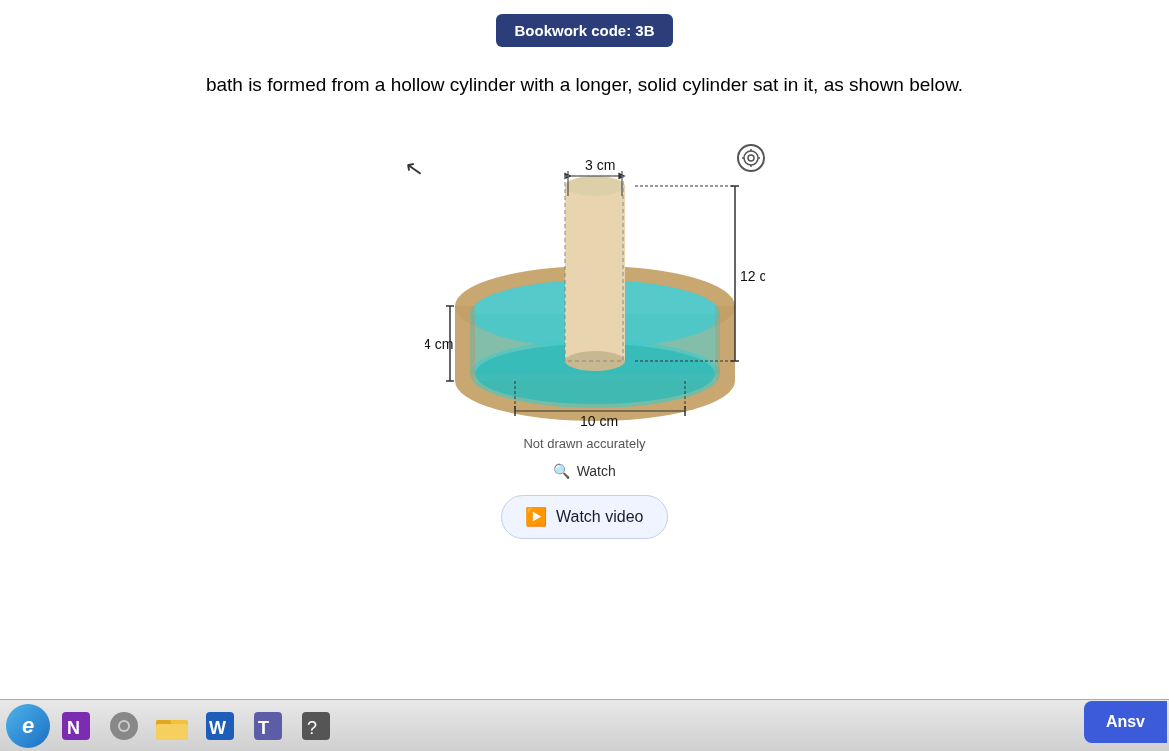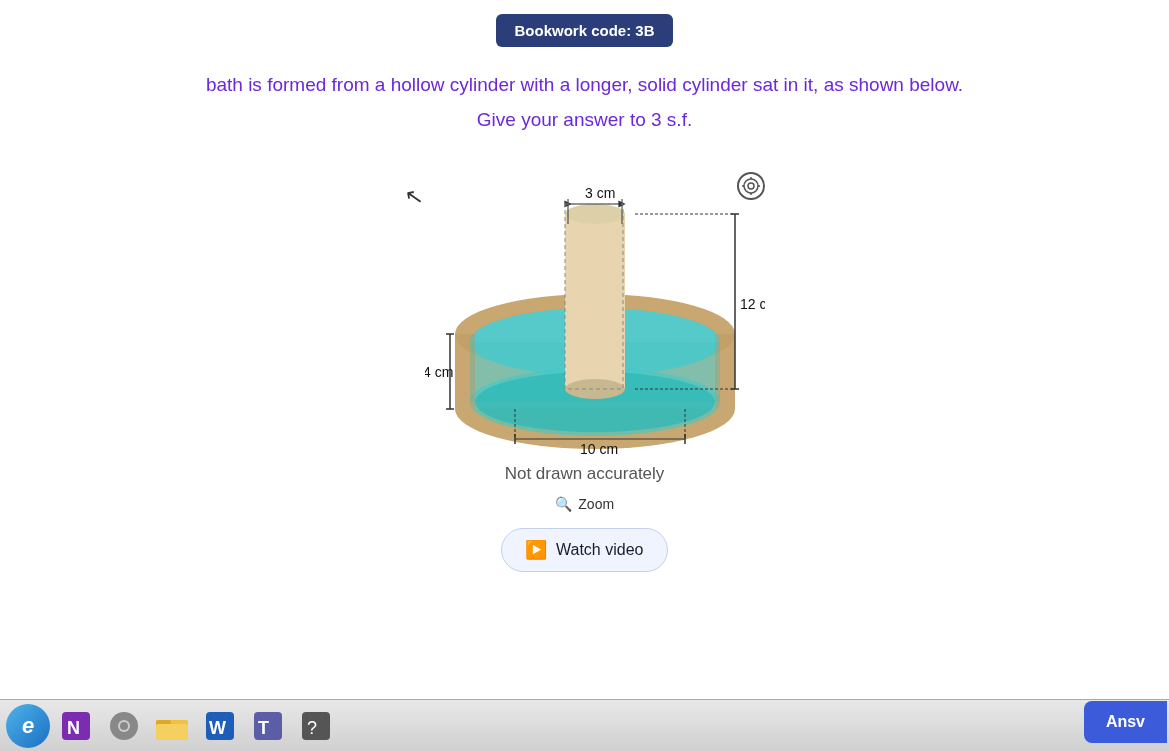--- a/index.html
+++ b/index.html
@@ -42,21 +42,21 @@
       width: 36px;
       height: 36px;
     }
 
     
     .question-area {
       text-align: center;
       padding: 10px 35px;
       font-size: 20px;
       line-height: 1.5;
-      color: #6d28d9;
+      color: #000000;
     }
 
     .question-area .line1 {
       font-size: 19px;
       margin-bottom: 6px;
     }
     .question-area .line2 {
       font-size: 19px;
       margin-bottom: 2px;
     }
@@ -101,21 +101,21 @@
       display: flex;
       align-items: center;
       justify-content: center;
       font-size: 12px;
       color: #555;
     }
 
     
     .not-drawn {
       text-align: center;
-      font-size: 17px;
+      font-size: 13px;
       color: #555;
       margin-top: 4px;
     }
 
     
     .zoom-label {
       text-align: center;
       font-size: 14px;
       color: #333;
       margin-top: 12px;
@@ -201,21 +201,20 @@
   </style>
 </head>
 <body>
 
 <div class="header">
   <div class="bookwork-badge">Bookwork code: 3B</div>
 </div>
 
 <div class="question-area">
   <div class="line1">bath is formed from a hollow cylinder with a longer, solid cylinder sat in it, as shown below.</div>
-  <div class="line3">Give your answer to 3 s.f.</div>
 </div>
 
 <div class="diagram-container">
   <div class="diagram-wrapper">
 
     <div class="cursor-arrow">↖</div>
 
     <div class="zoom-icon">
       <svg width="18" height="18" viewBox="0 0 18 18">
         <circle cx="9" cy="9" r="7" stroke="#555" stroke-width="1.5" fill="none"></circle>
@@ -289,21 +288,21 @@
       </defs>
     </svg>
 
   </div>
 </div>
 
 <div class="not-drawn" style="margin-top: -10px;">Not drawn accurately</div>
 
 <div class="zoom-label">
   <span>🔍</span>
-  <span>Zoom</span>
+  <span>Watch</span>
 </div>
 
 <div style="display:flex; justify-content:center; margin-top:8px;">
   <button class="watch-video-btn">
     <span class="video-icon">▶️</span>
     <span>Watch video</span>
   </button>
 </div>
 
 <div class="taskbar">

